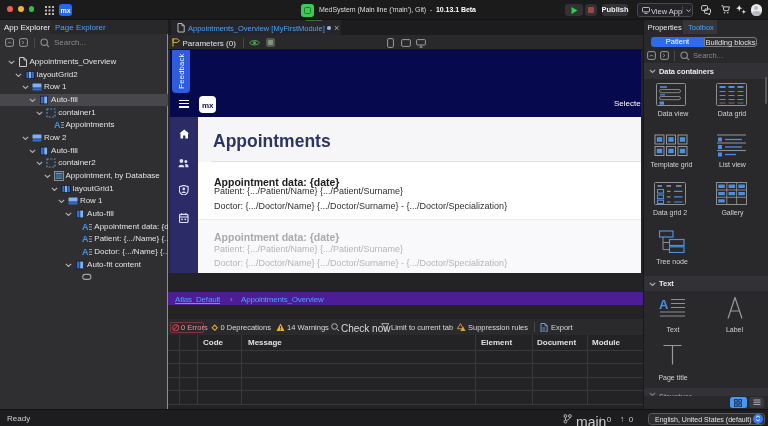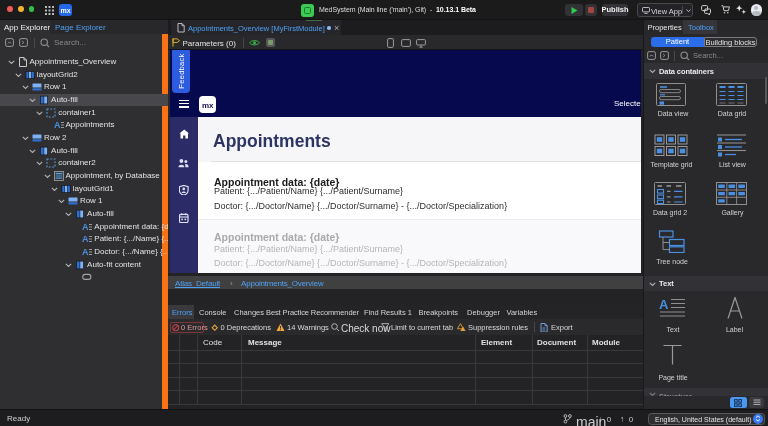--- a/index.html
+++ b/index.html
@@ -76,21 +76,21 @@
     <path d="M3.2 0 L4.1 2.3 L6.4 3.2 L4.1 4.1 L3.2 6.4 L2.3 4.1 L0 3.2 L2.3 2.3 Z" fill="#e8e8e8"></path>
     <path d="M7.8 4.6 L8.4 6.2 L10 6.8 L8.4 7.4 L7.8 9 L7.2 7.4 L5.6 6.8 L7.2 6.2 Z" fill="#e8e8e8"></path>
   </svg>
 
   <div class="abs" style="left:750.5px;top:3.8px;width:11.8px;height:11.8px;border-radius:50%;background:#e9ebee;overflow:hidden;">
     <div class="abs" style="left:3.8px;top:2.2px;width:4.2px;height:4.2px;border-radius:50%;background:#b4bac2;"></div>
     <div class="abs" style="left:1.6px;top:7.2px;width:8.6px;height:6px;border-radius:50% 50% 0 0;background:#b4bac2;"></div>
   </div>
 </div>
 
-<div class="abs" id="leftpanel" style="left:0;top:20px;width:168px;height:389px;background:#2f2f32;border-right:6px solid #f97316;">
+<div class="abs" id="leftpanel" style="left:0;top:20px;width:168px;height:389px;background:#2f2f32;border-right:1px solid #f97316;">
   <div class="abs" style="left:0;top:0;width:168px;height:13.5px;background:#28282a;"></div>
   <div class="abs" style="left:0;top:0;width:50px;height:13.5px;background:#2f2f32;"></div>
   <div class="abs txt" style="left:4px;top:2.8px;font-size:8px;color:#efefef;">App Explorer</div>
   <div class="abs txt" style="left:55px;top:2.8px;font-size:8px;color:#4da0f5;">Page Explorer</div>
 
   <svg class="abs" style="left:5px;top:18px;" width="9" height="9" viewBox="0 0 9 9">
         <rect x="0.6" y="0.6" width="7.8" height="7.8" rx="1.6" fill="none" stroke="#9a9a9a" stroke-width="1"></rect>
         <path d="M3 5.4 l1.5-1.5 1.5 1.5" fill="none" stroke="#9a9a9a" stroke-width="1"></path>
       </svg>
   <svg class="abs" style="left:19px;top:18px;" width="9" height="9" viewBox="0 0 9 9">
@@ -324,37 +324,26 @@
   <div class="abs txt" style="left:46px;top:125.8px;font-size:10.5px;font-weight:bold;color:#1b1b1b;">Appointment data: {date}</div>
   <div class="abs txt" style="left:46px;top:136px;font-size:9px;color:#2e2e2e;">Patient: {.../Patient/Name} {.../Patient/Surname}</div>
   <div class="abs txt" style="left:46px;top:150.5px;font-size:9px;color:#2e2e2e;">Doctor: {.../Doctor/Name} {.../Doctor/Surname} - {.../Doctor/Specialization}</div>
   <div class="abs" style="left:29.5px;top:169px;width:443.5px;height:54px;background:#f9f9fb;border-top:1px solid #ebebee;"></div>
   <div class="abs txt" style="left:46px;top:181px;font-size:10.5px;font-weight:bold;color:#a9a9ad;">Appointment data: {date}</div>
   <div class="abs txt" style="left:46px;top:193.5px;font-size:9px;color:#b4b4b8;">Patient: {.../Patient/Name} {.../Patient/Surname}</div>
   <div class="abs txt" style="left:46px;top:208px;font-size:9px;color:#b4b4b8;">Doctor: {.../Doctor/Name} {.../Doctor/Surname} - {.../Doctor/Specialization}</div>
   </div>
 
 
-  <div class="abs" style="left:0;top:256px;width:475px;height:13px;background:#404040;">
+  <div class="abs" style="left:0;top:272px;width:475px;height:13px;background:#4c1d95;">
     <div class="abs txt" style="left:7px;top:2.8px;font-size:8px;letter-spacing:-0.2px;color:#4da0f5;text-decoration:underline;">Atlas_Default</div>
     <div class="abs txt" style="left:62px;top:2.8px;font-size:8px;color:#9a9a9a;">›</div>
     <div class="abs txt" style="left:73px;top:2.8px;font-size:8px;letter-spacing:-0.2px;color:#4da0f5;">Appointments_Overview</div>
   </div>
 
-  <div class="abs" id="docktabs" style="left:0;top:285px;width:475px;height:14px;background:#242427;">
-  <div class="abs" style="left:0;top:0;width:25.7px;height:14px;background:#3a3a3e;"></div>
-  <div class="abs txt" style="left:4px;top:3.4px;font-size:7.5px;color:#4da0f5;">Errors</div>
-  <div class="abs txt" style="left:31px;top:3.4px;font-size:7.5px;color:#d4d4d4;">Console</div>
-  <div class="abs txt" style="left:66px;top:3.4px;font-size:7.5px;color:#d4d4d4;">Changes</div>
-  <div class="abs txt" style="left:98px;top:3.4px;font-size:7.5px;letter-spacing:-0.1px;color:#d4d4d4;">Best Practice Recommender</div>
-  <div class="abs txt" style="left:196px;top:3.4px;font-size:7.5px;color:#d4d4d4;">Find Results 1</div>
-  <div class="abs txt" style="left:250.5px;top:3.4px;font-size:7.5px;color:#d4d4d4;">Breakpoints</div>
-  <div class="abs txt" style="left:299px;top:3.4px;font-size:7.5px;color:#d4d4d4;">Debugger</div>
-  <div class="abs txt" style="left:338.5px;top:3.4px;font-size:7.5px;color:#d4d4d4;">Variables</div>
-  </div>
 
   <div class="abs" id="dtoolbar" style="left:0;top:299px;width:475px;height:16px;background:#2a2a2d;">
   <div class="abs" style="left:1.5px;top:2.5px;width:34px;height:11.5px;border:1px solid #803538;border-radius:2px;"></div>
   <svg class="abs" style="left:4px;top:4.6px;" width="7.5" height="7.5" viewBox="0 0 7.5 7.5">
           <circle cx="3.75" cy="3.75" r="3.1" fill="none" stroke="#e5484d" stroke-width="1"></circle>
           <path d="M1.6 5.9 L5.9 1.6" stroke="#e5484d" stroke-width="1"></path>
         </svg>
   <div class="abs txt" style="left:13px;top:4.4px;font-size:7.5px;color:#e09a9a;">0 Errors</div>
   <svg class="abs" style="left:43px;top:4.8px;" width="7.5" height="7.5" viewBox="0 0 7.5 7.5">
           <rect x="1.9" y="1.9" width="3.7" height="3.7" fill="none" stroke="#dd9f3d" stroke-width="1.1" transform="rotate(45 3.75 3.75)"></rect>
@@ -382,21 +371,21 @@
   <div class="abs txt" style="left:300px;top:4.4px;font-size:7.5px;color:#dadada;">Suppression rules</div>
   <div class="abs" style="left:366px;top:3px;width:1px;height:10px;background:#47474b;"></div>
   <svg class="abs" style="left:372px;top:3.8px;" width="8" height="9.5" viewBox="0 0 8 9.5">
           <path d="M1 0.5 h4 l2.2 2.2 v6.3 h-6.2 z" fill="none" stroke="#6f9fd8" stroke-width="1"></path>
           <path d="M5 0.5 v2.2 h2.2 M2.4 5 h3 M2.4 7 h3" fill="none" stroke="#6f9fd8" stroke-width="0.9"></path>
         </svg>
   <div class="abs txt" style="left:383px;top:4.4px;font-size:7.5px;color:#dadada;">Export</div>
   </div>
 
   <div class="abs" id="dtable" style="left:0;top:315px;width:475px;height:74px;background:#232325;">
-  <div class="abs txt" style="left:35px;top:3.2px;font-size:8px;font-weight:normal;color:#e0e0e0;">Code</div>
+  <div class="abs txt" style="left:35px;top:3.2px;font-size:8px;font-weight:bold;color:#e0e0e0;">Code</div>
   <div class="abs txt" style="left:80px;top:3.2px;font-size:8px;font-weight:bold;color:#e0e0e0;">Message</div>
   <div class="abs txt" style="left:313px;top:3.2px;font-size:8px;font-weight:bold;color:#e0e0e0;">Element</div>
   <div class="abs txt" style="left:369px;top:3.2px;font-size:8px;font-weight:bold;color:#e0e0e0;">Document</div>
   <div class="abs txt" style="left:424px;top:3.2px;font-size:8px;font-weight:bold;color:#e0e0e0;">Module</div>
   <div class="abs" style="left:11px;top:0;width:1px;height:68.5px;background:#39393d;"></div>
   <div class="abs" style="left:29px;top:0;width:1px;height:68.5px;background:#39393d;"></div>
   <div class="abs" style="left:72.5px;top:0;width:1px;height:68.5px;background:#39393d;"></div>
   <div class="abs" style="left:307px;top:0;width:1px;height:68.5px;background:#39393d;"></div>
   <div class="abs" style="left:364px;top:0;width:1px;height:68.5px;background:#39393d;"></div>
   <div class="abs" style="left:419px;top:0;width:1px;height:68.5px;background:#39393d;"></div>

